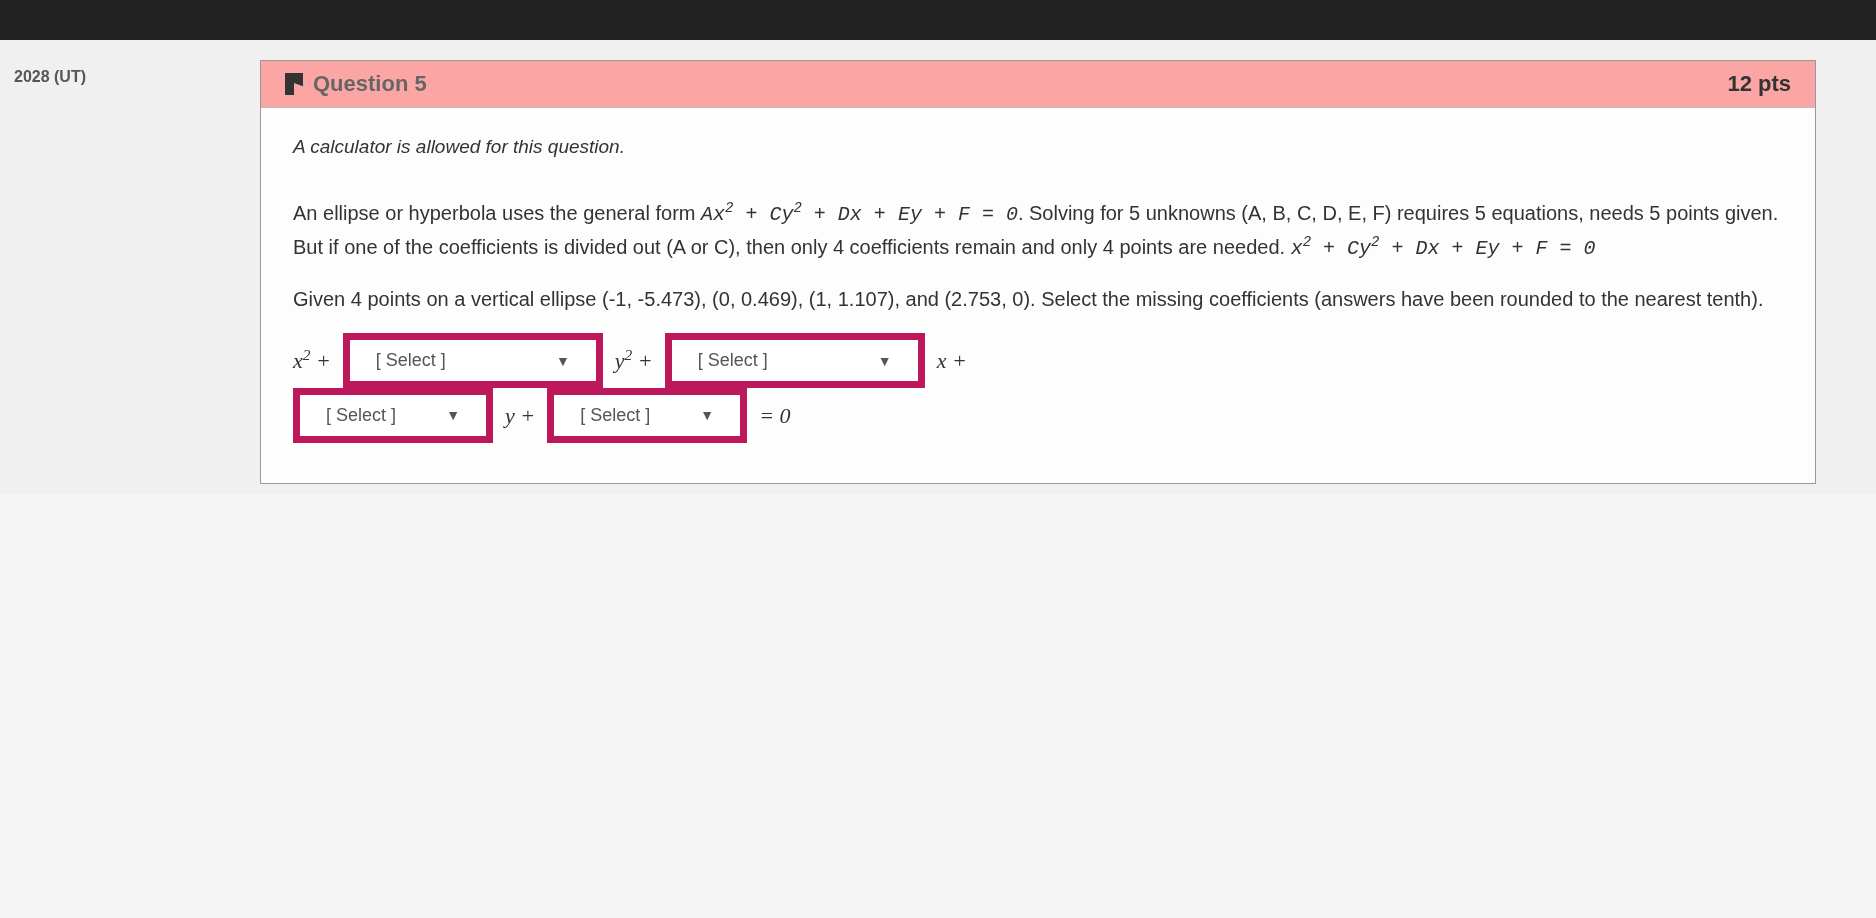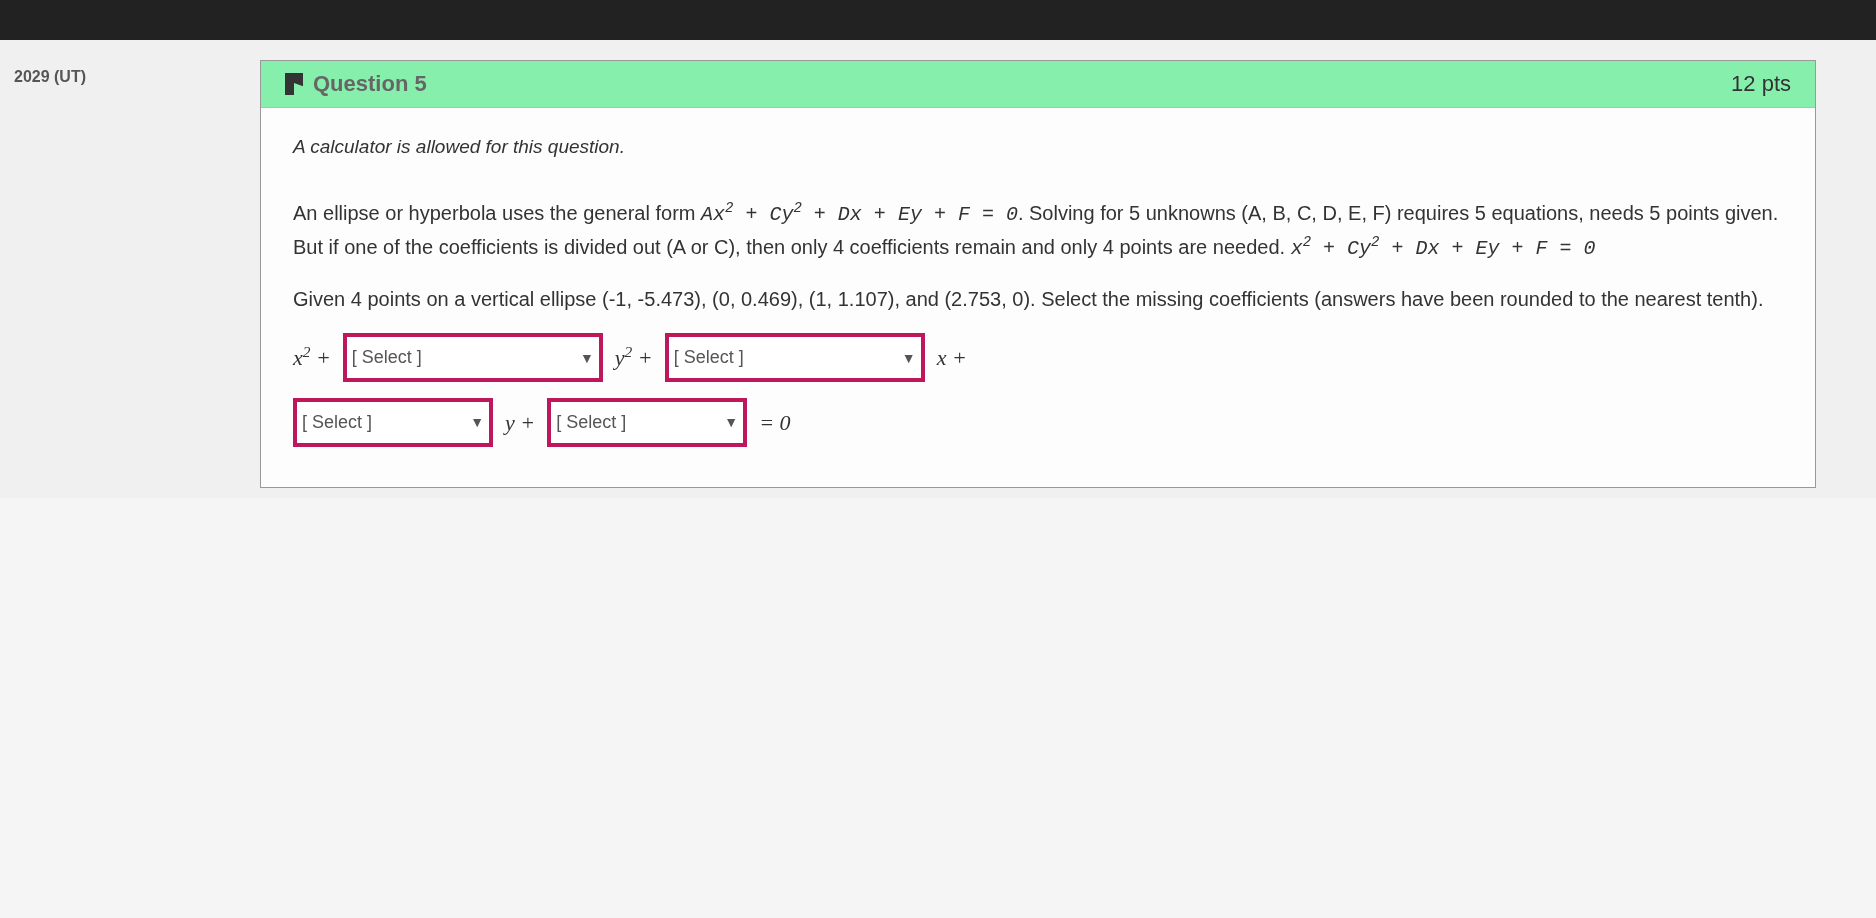--- a/index.html
+++ b/index.html
@@ -47,33 +47,33 @@
     }
     .question-box {
       border: 1px solid #999;
       background: #fdfdfd;
       margin-top: 10px;
     }
     .question-header {
       display: flex;
       justify-content: space-between;
       align-items: flex-end;
-      background: #86efac;
+      background: #fca5a5;
       border-bottom: 1px solid #bbb;
       padding: 10px 24px;
     }
     .question-title {
       font-size: 22px;
       color: #666;
       font-weight: bold;
     }
     .question-points {
       font-size: 22px;
       color: #333;
-      font-weight: normal;
+      font-weight: bold;
     }
     .question-body {
       padding: 24px 32px 40px 32px;
       font-size: 20px;
       color: #333;
       line-height: 1.6;
     }
     .calc-note {
       font-style: italic;
       margin-bottom: 35px;
@@ -87,34 +87,33 @@
       font-style: italic;
     }
     .sup {
       font-size: 0.7em;
       vertical-align: super;
     }
     .answer-row {
       display: flex;
       align-items: center;
       gap: 12px;
-      margin-top: 16px;
       flex-wrap: wrap;
       text-align: right;
     }
     .math-label {
       font-family: "Cambria Math", "Times New Roman", serif;
       font-style: italic;
       font-size: 22px;
       white-space: nowrap;
     }
     .select-box {
-      border: 4px solid #be185d;
+      border: 7px solid #be185d;
       background: #fff;
-      padding: 6px 5px;
+      padding: 6px 26px;
       font-size: 18px;
       color: #555;
       min-width: 260px;
       display: flex;
       justify-content: space-between;
       align-items: center;
       cursor: pointer;
     }
     .select-box.narrow {
       min-width: 200px;
@@ -139,21 +138,21 @@
     }
   </style>
 </head>
 <body>
 
 <div class="top-bar"></div>
 
 <div class="page-container">
 
   <div class="left-sidebar">
-    <div class="sidebar-item">2029 (UT)</div>
+    <div class="sidebar-item">2028 (UT)</div>
     <div style="height:380px"></div>
   </div>
 
   <div class="main-area">
     <div class="question-box">
 
       <div class="question-header">
         <div class="header-flex">
           <span class="flag-icon"></span>
           <span class="question-title">Question 5</span>

